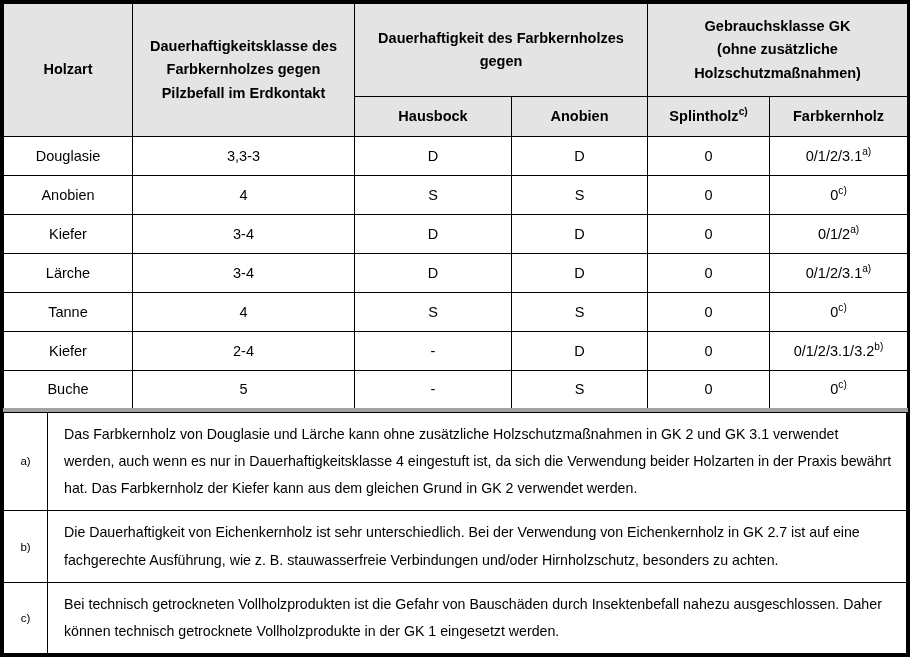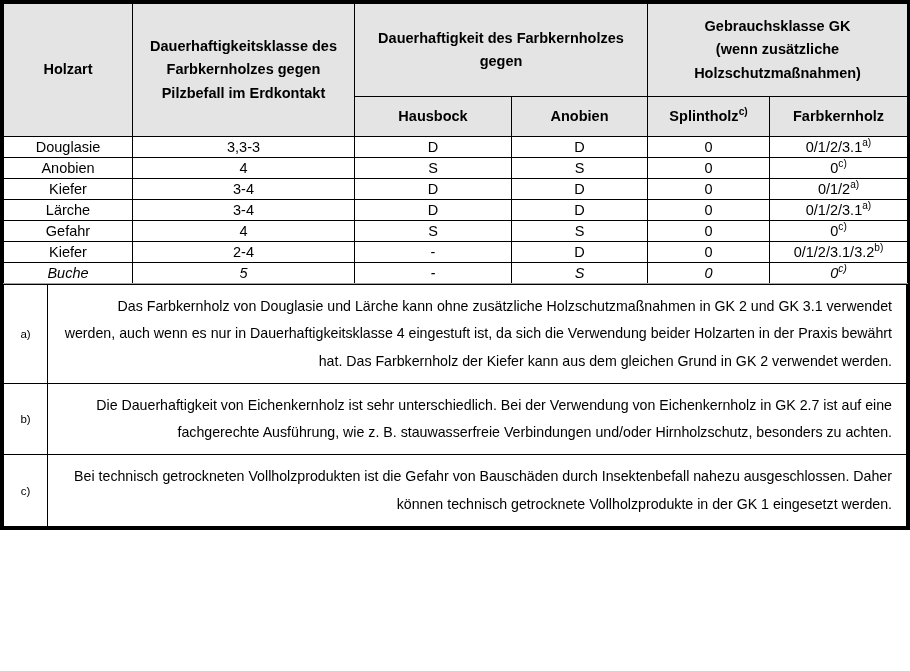--- a/index.html
+++ b/index.html
@@ -40,30 +40,30 @@
   }
   th.grp-top { height: 93px; }
   th.sub     { height: 40px; }
 
   
   table.main td {
     border: 1px solid #000000;
     font-size: 14.5px;
     color: #000000;
     text-align: center;
-    height: 21px;
+    height: 39px;
     padding: 2px 6px;
     vertical-align: middle;
     background: #ffffff;
   }
   td.species {
     text-align: left;
     padding-left: 12px;
   }
-  tr.last-data td { border-bottom: 1px solid #a3a3a3; font-style: italic; }
+  tr.last-data td { border-bottom: 4px solid #a3a3a3; }
 
   sup {
     font-size: 0.70em;
     vertical-align: super;
     line-height: 0;
   }
 
   
   .frame-outer {
     position: relative;
@@ -88,21 +88,21 @@
   td.note-key {
     width: 44px;
     text-align: center;
     font-size: 11.5px;
     padding: 2px;
   }
   td.note-body {
     font-size: 14.2px;
     line-height: 1.92;
     padding: 8px 14px 8px 16px;
-    text-align: right;
+    text-align: left;
   }
   .notes-wrap {
     width: 910px;
     border: 3px solid #000000;
     border-top: none;
   }
 </style>
 </head>
 <body>
 
@@ -118,21 +118,21 @@
         <col style="width:122px">
         <col style="width:138px">
       </colgroup>
       <thead>
         <tr>
           <th class="holzart-cell grp-top" rowspan="2">Holzart</th>
           <th class="grp-top" rowspan="2">Dauerhaftigkeitsklasse des Farbkernholzes gegen Pilzbefall im Erdkontakt</th>
           <th class="grp-top" colspan="2">Dauerhaftigkeit des Farbkernholzes gegen</th>
           <th class="grp-top" colspan="2">
             <span>Gebrauchsklasse GK</span><br>
-            <span>(wenn zusätzliche</span><br>
+            <span>(ohne zusätzliche</span><br>
             <span>Holzschutzmaßnahmen)</span>
           </th>
         </tr>
         <tr>
           <th class="sub">Hausbock</th>
           <th class="sub">Anobien</th>
           <th class="sub"><span>Splintholz</span><sup>c)</sup></th>
           <th class="sub">Farbkernholz</th>
         </tr>
       </thead>
@@ -163,21 +163,21 @@
         </tr>
         <tr>
           <td class="species">Lärche</td>
           <td>3-4</td>
           <td>D</td>
           <td>D</td>
           <td>0</td>
           <td><span>0/1/2/3.1</span><sup>a)</sup></td>
         </tr>
         <tr>
-          <td class="species">Gefahr</td>
+          <td class="species">Tanne</td>
           <td>4</td>
           <td>S</td>
           <td>S</td>
           <td>0</td>
           <td><span>0</span><sup>c)</sup></td>
         </tr>
         <tr>
           <td class="species">Kiefer</td>
           <td>2-4</td>
           <td>-</td>

